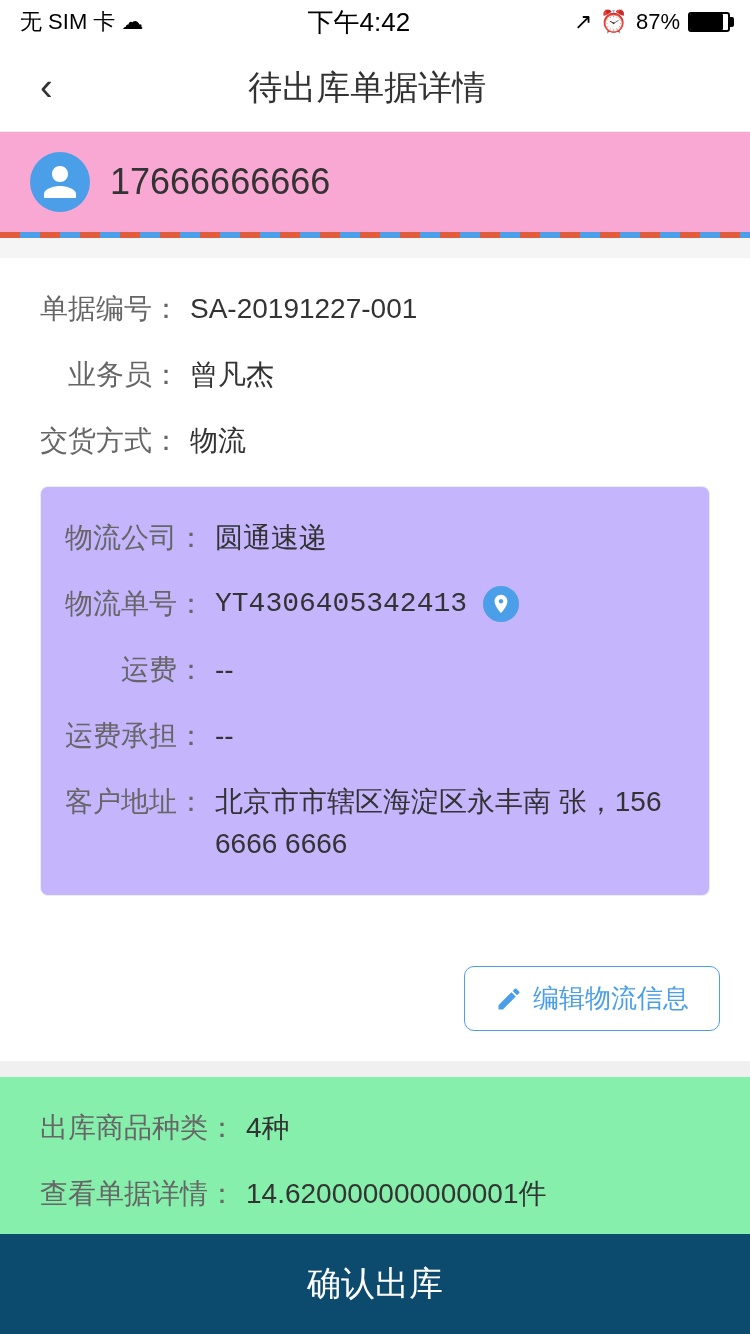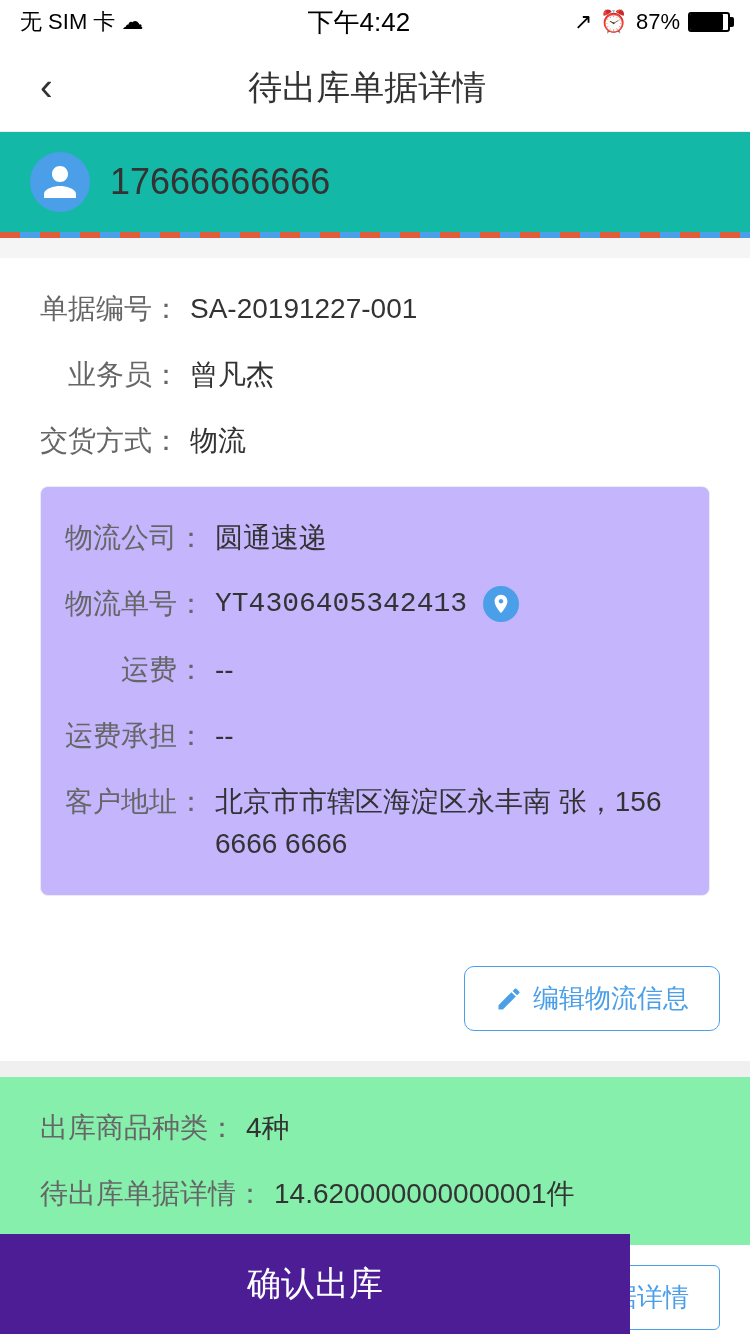--- a/index.html
+++ b/index.html
@@ -58,21 +58,21 @@
       flex: 1;
       text-align: center;
       font-size: 34px;
       font-weight: 500;
       color: #333;
       margin-right: 48px;
     }
 
     
     .user-header {
-      background: #14b8a6;
+      background: #f9a8d4;
       padding: 20px 30px;
       display: flex;
       align-items: center;
       gap: 20px;
       border-bottom: none;
     }
     .user-avatar {
       width: 60px; height: 60px;
       border-radius: 50%;
       background: #4a9fe8;
@@ -216,23 +216,23 @@
       background: #fff;
       cursor: pointer;
     }
     .view-detail-btn svg { width: 28px; height: 28px; fill: #4a9fe8; }
 
     
     .confirm-btn-bar {
       position: fixed;
       bottom: 0;
       left: 0;
-      width: 630px;
+      width: 750px;
       height: 100px;
-      background: #4c1d95;
+      background: #0c4a6e;
       display: flex;
       align-items: center;
       justify-content: center;
       cursor: pointer;
     }
     .confirm-btn-label {
       color: #fff;
       font-size: 34px;
       font-weight: 500;
     }
@@ -326,21 +326,21 @@
 </div>
 
 <div class="thick-divider"></div>
 
 <div class="inventory-section">
   <div class="section-row">
     <span class="row-label">出库商品种类：</span>
     <span class="row-value">4种</span>
   </div>
   <div class="section-row">
-    <span class="row-label">待出库单据详情：</span>
+    <span class="row-label">查看单据详情：</span>
     <span class="row-value">14.620000000000001件</span>
   </div>
 </div>
 
 <div class="view-detail-btn-row" style="background:#fff; margin-top:0;">
   <button class="view-detail-btn">
     <svg viewBox="0 0 24 24">
       <path d="M14 2H6a2 2 0 0 0-2 2v16a2 2 0 0 0 2 2h12a2 2 0 0 0 2-2V8l-6-6zm-1 1.5L18.5 9H13V3.5zM6 20V4h5v7h7v9H6zm2-5h8v1.5H8V15zm0-3h8v1.5H8V12z"></path>
     </svg>
     <span>查看单据详情</span>

